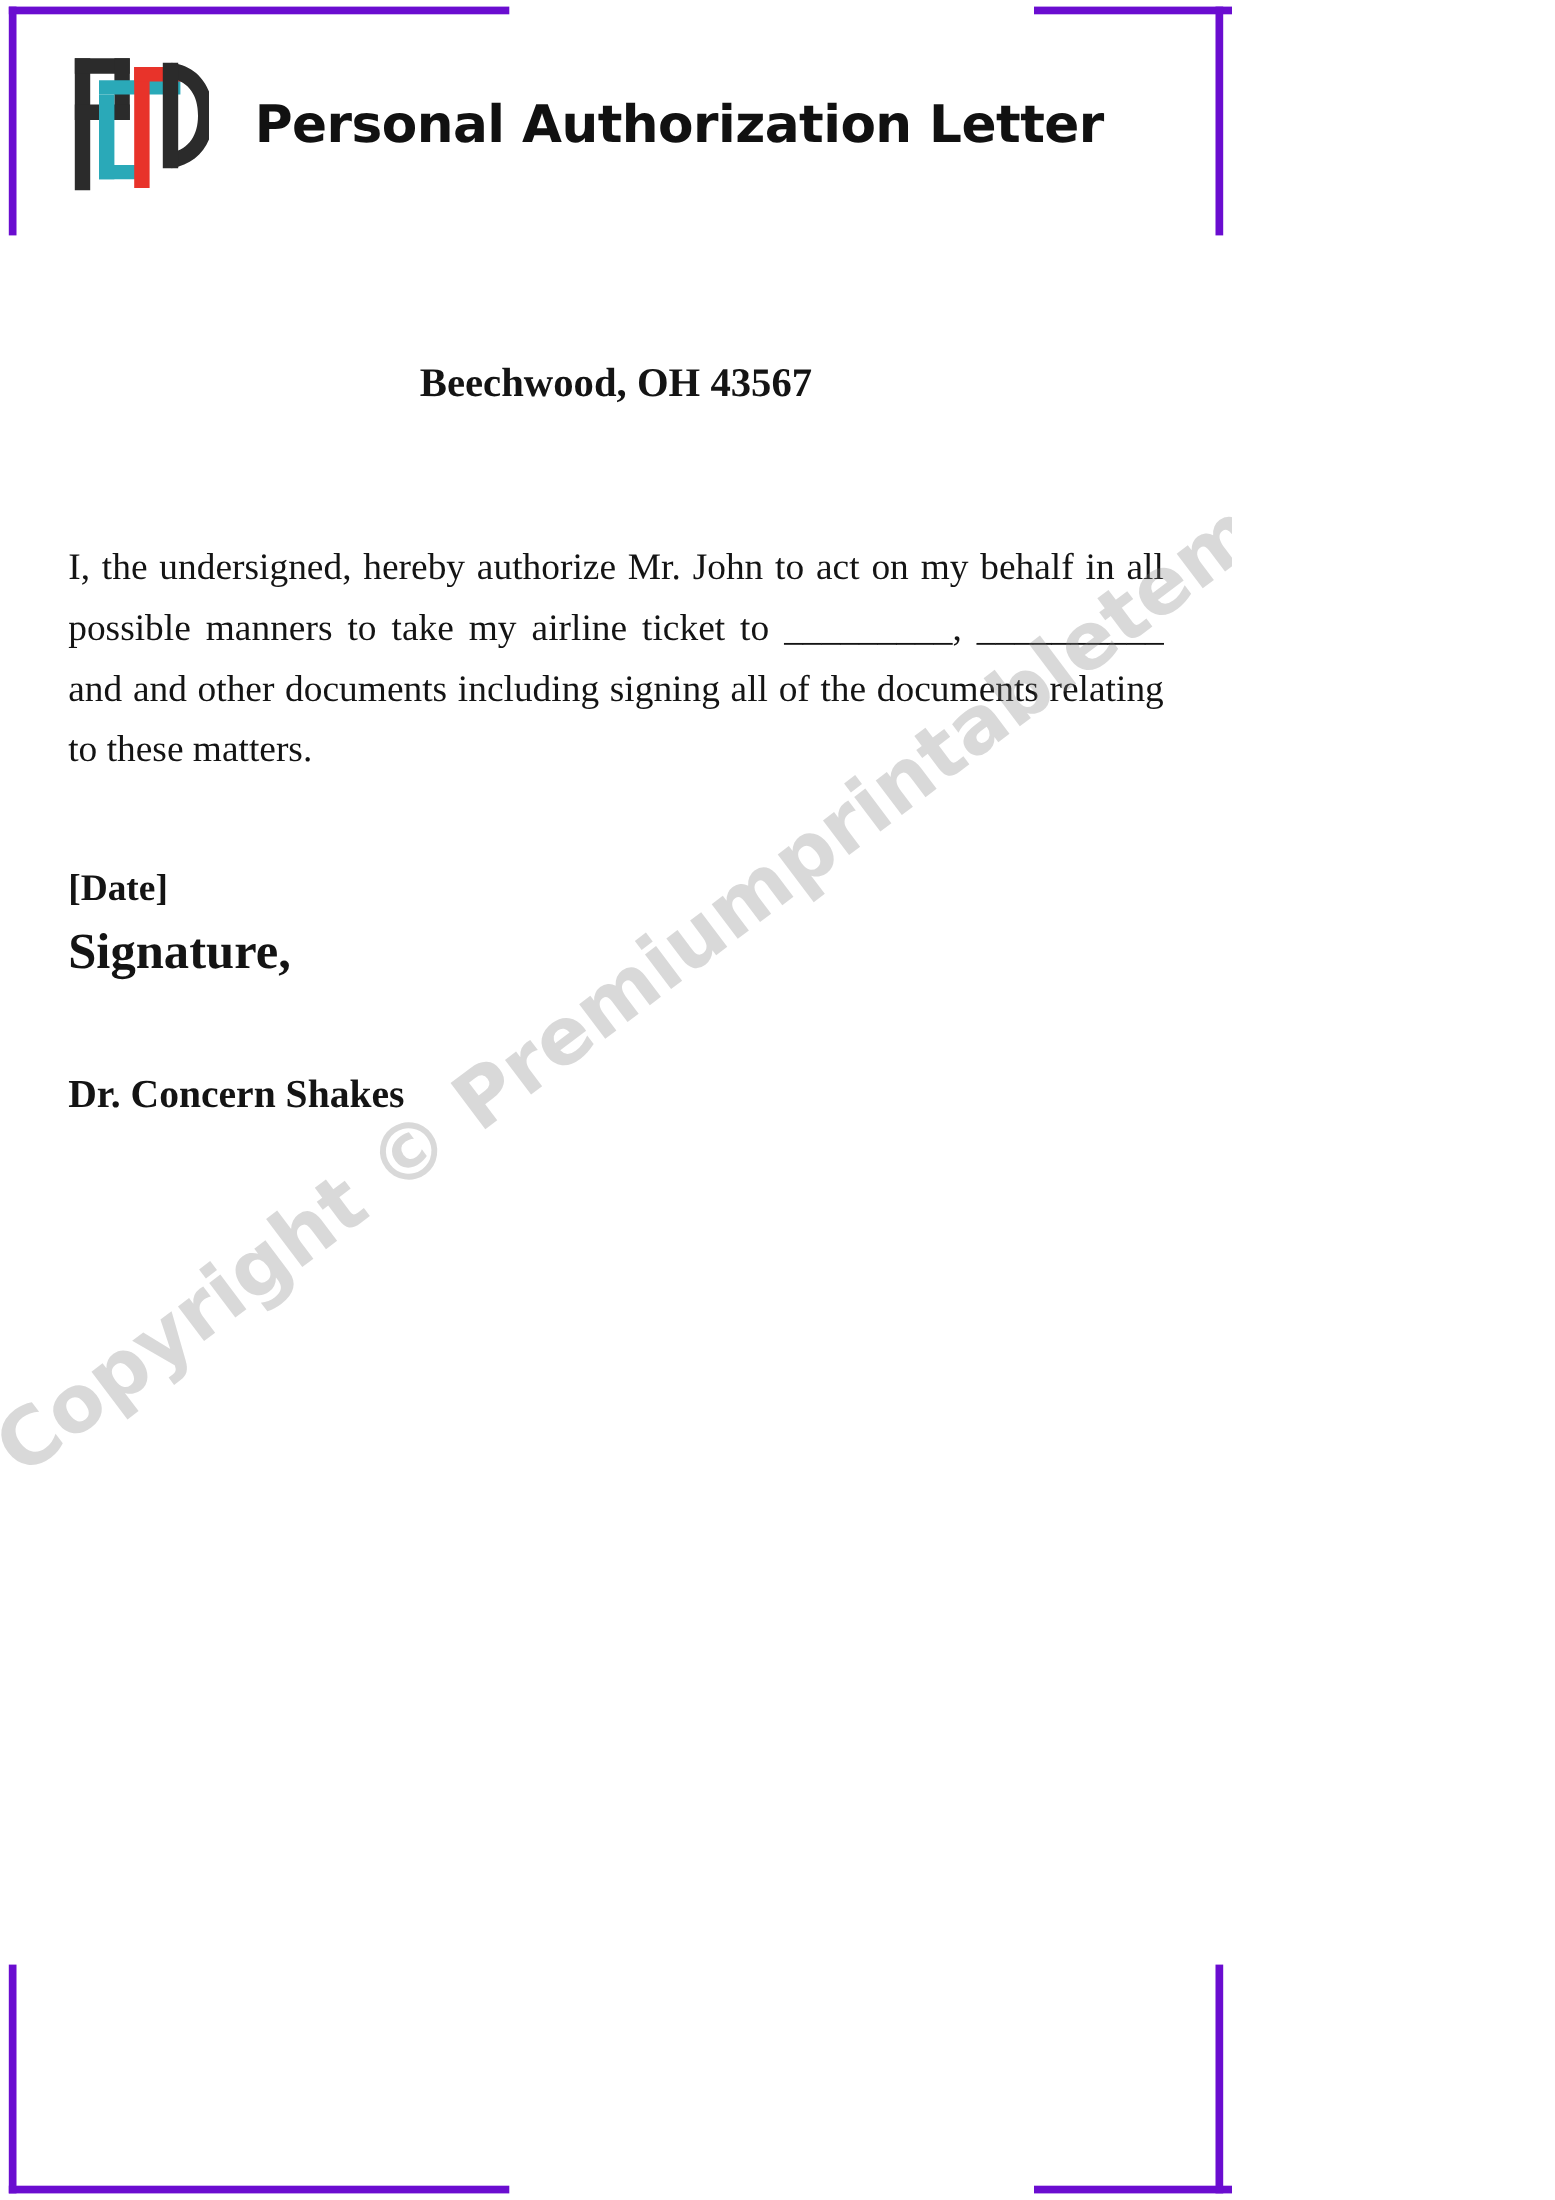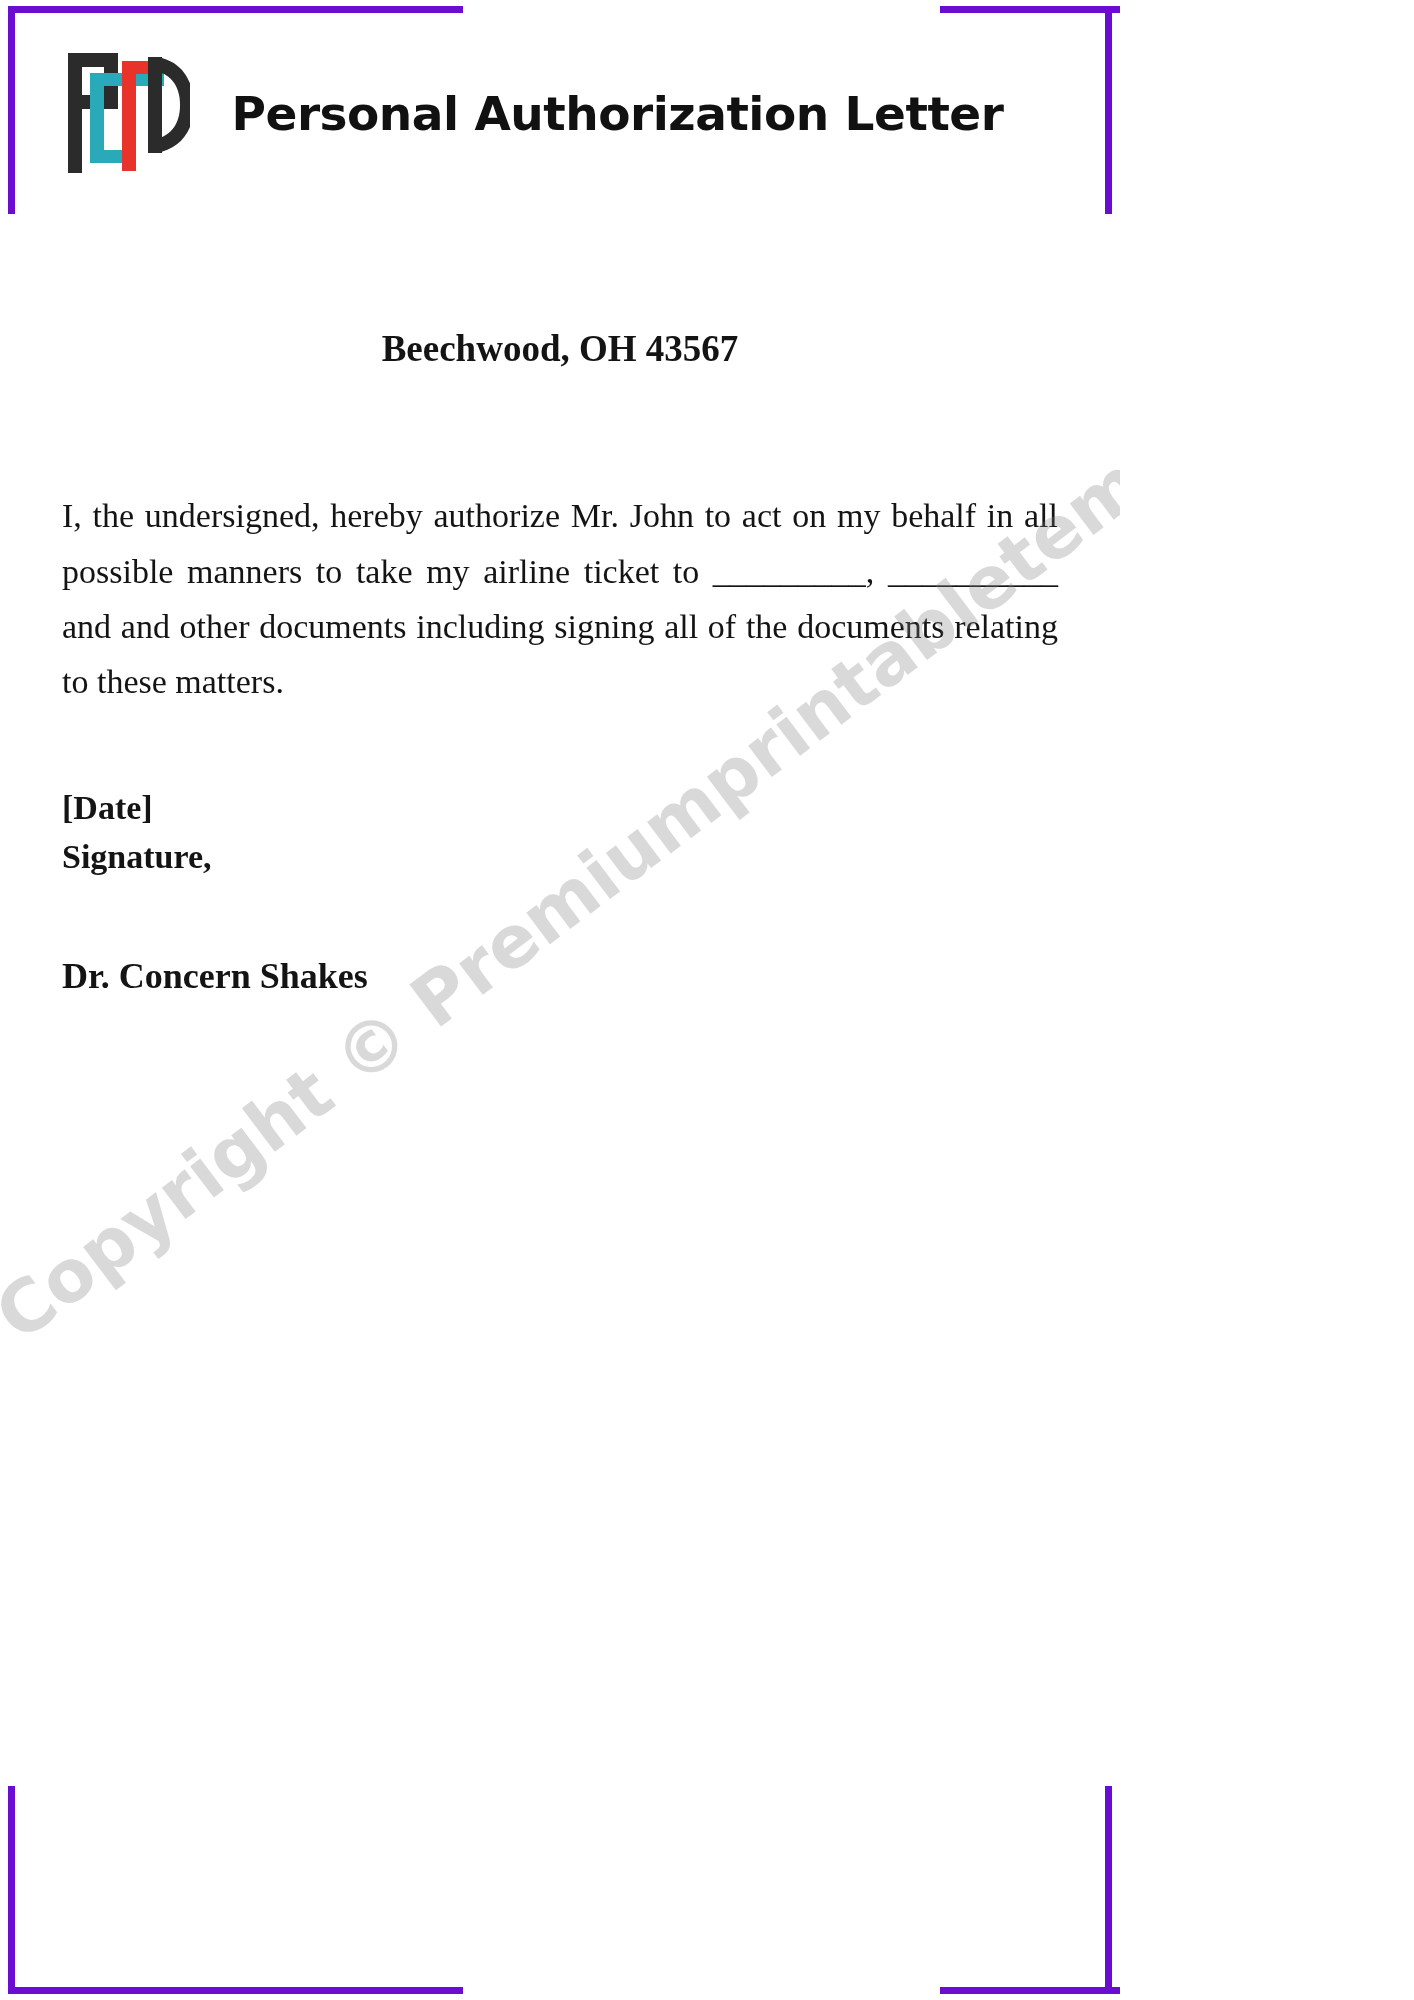--- a/index.html
+++ b/index.html
@@ -88,21 +88,21 @@
     line-height: 1.62;
   }
   .closing-date {
     font-weight: bold;
     font-size: 34px;
     line-height: 1.45;
     margin-top: 74px;
   }
   .closing-sig {
     font-weight: bold;
-    font-size: 34px;
+    font-size: 46px;
     line-height: 1.45;
   }
   .signer {
     font-weight: bold;
     font-size: 36px;
     margin-top: 66px;
   }
 
   
   .watermark {

